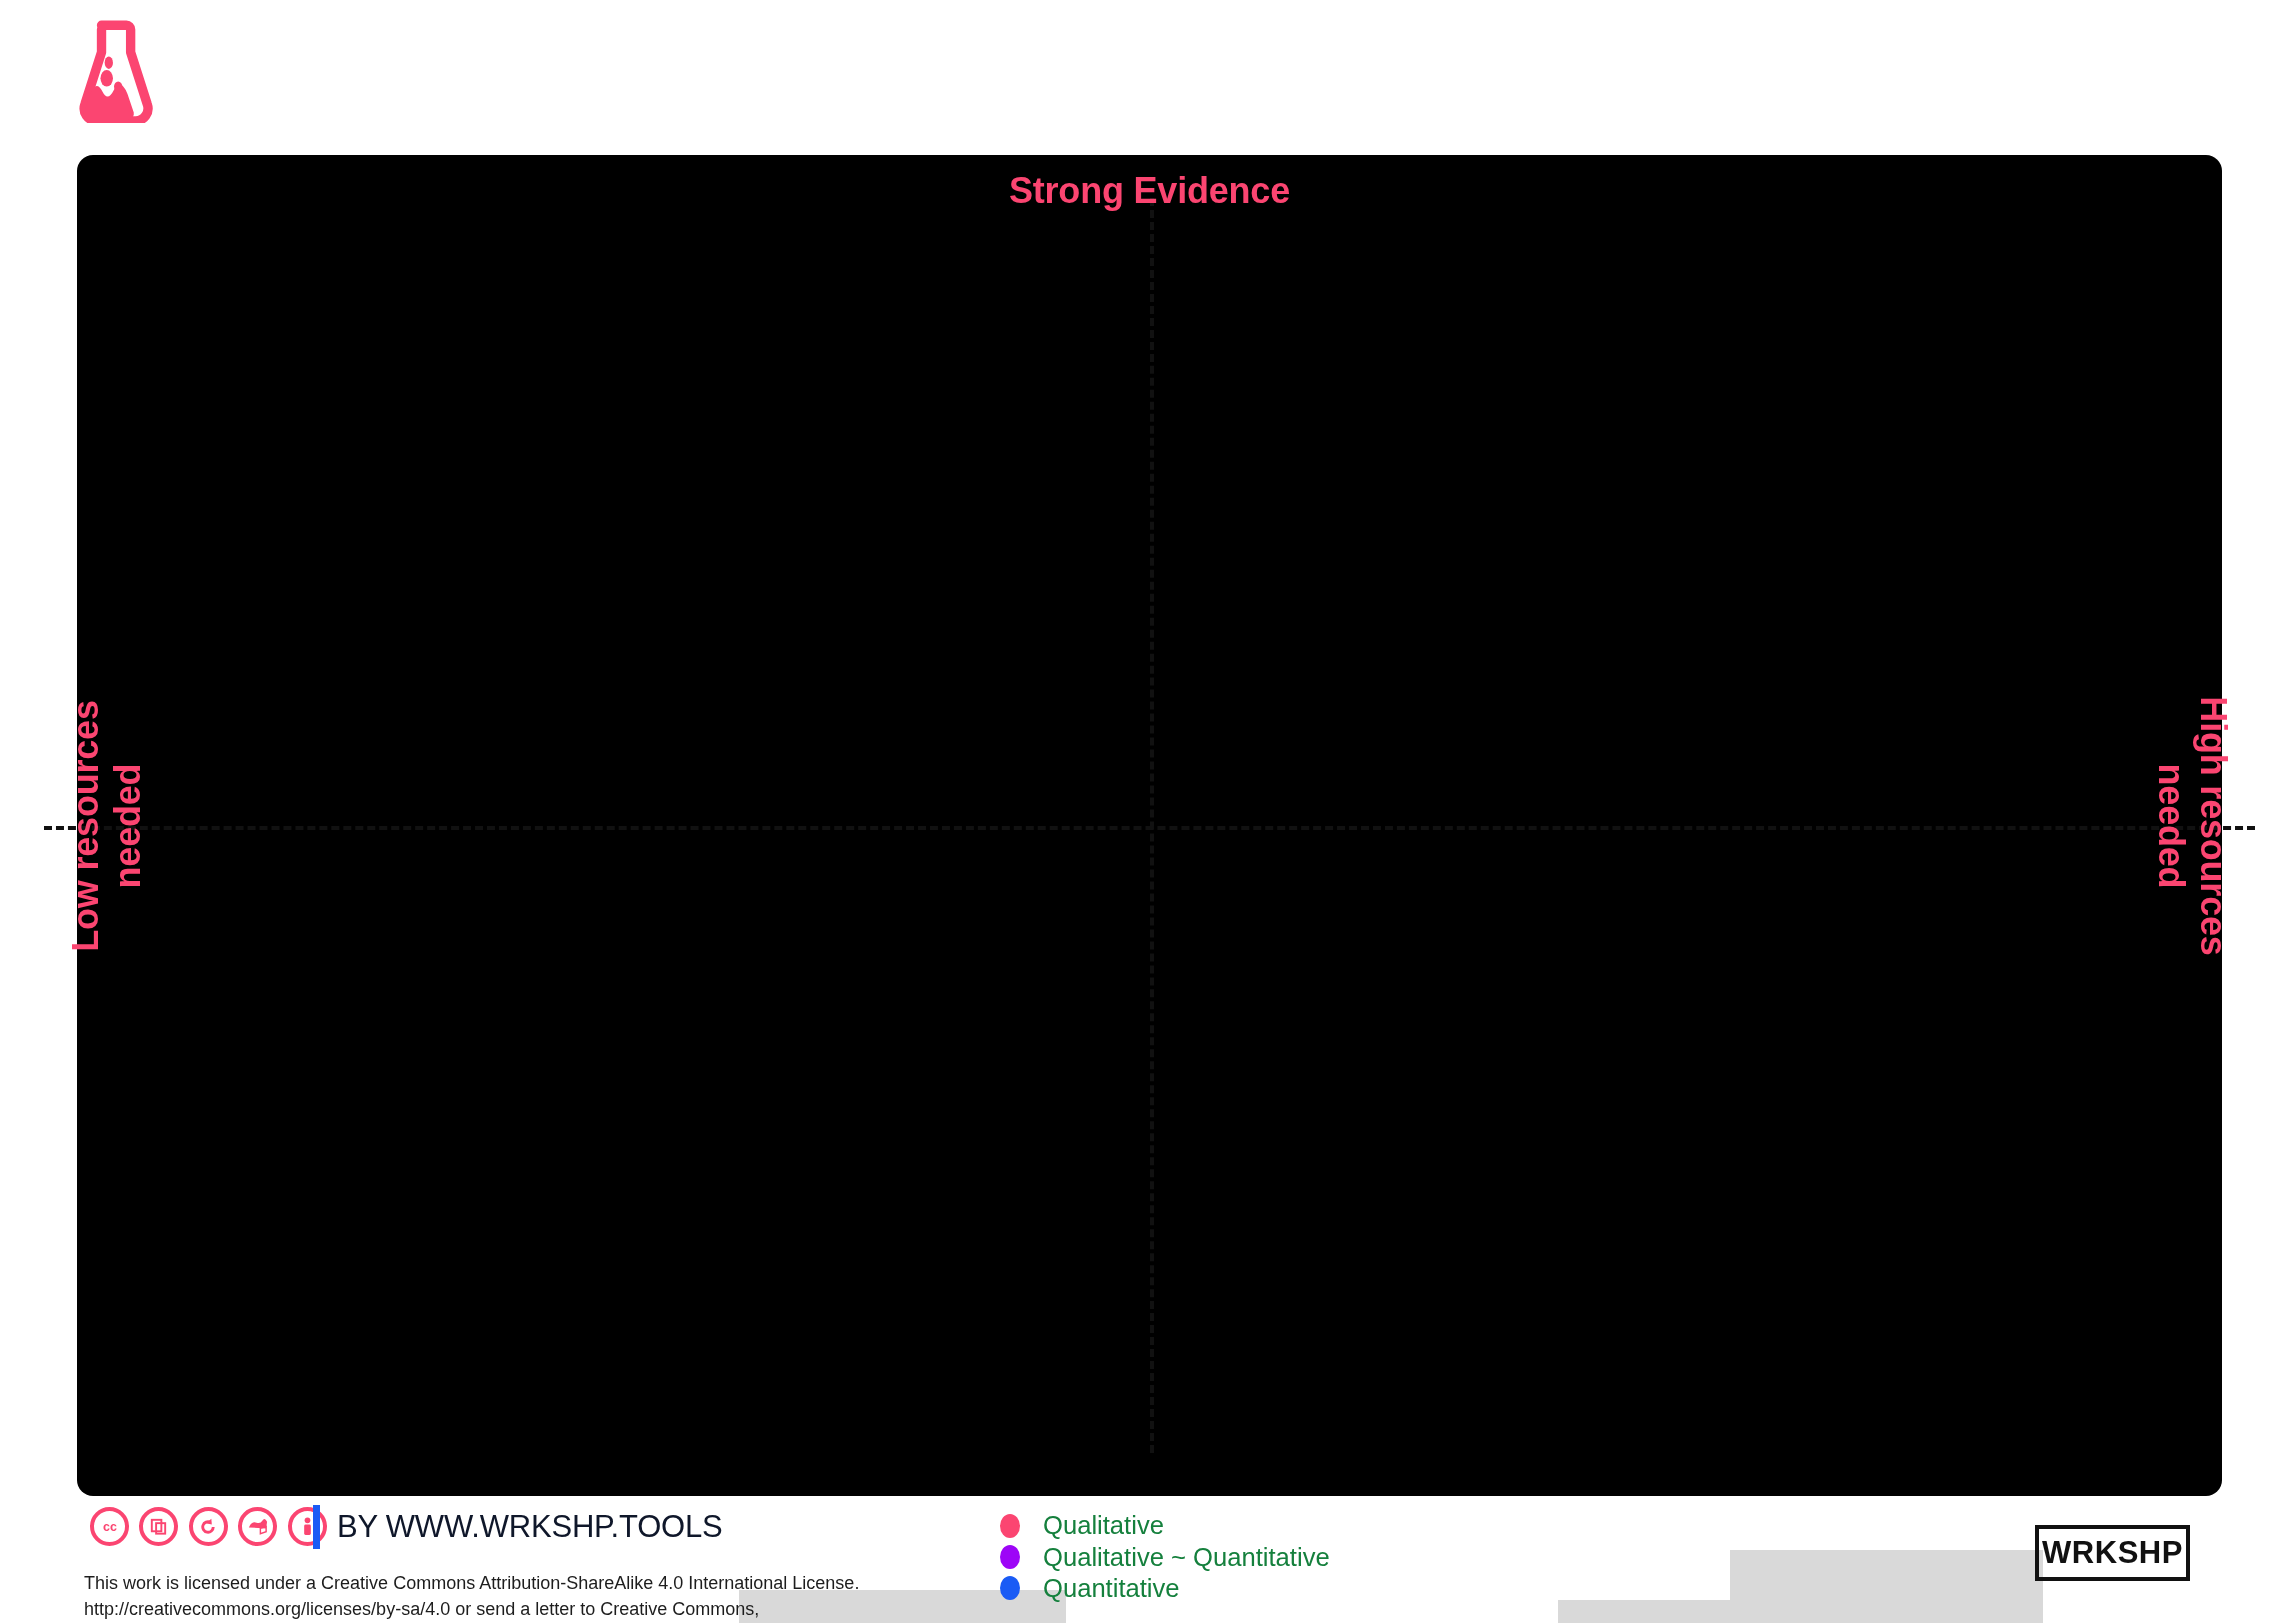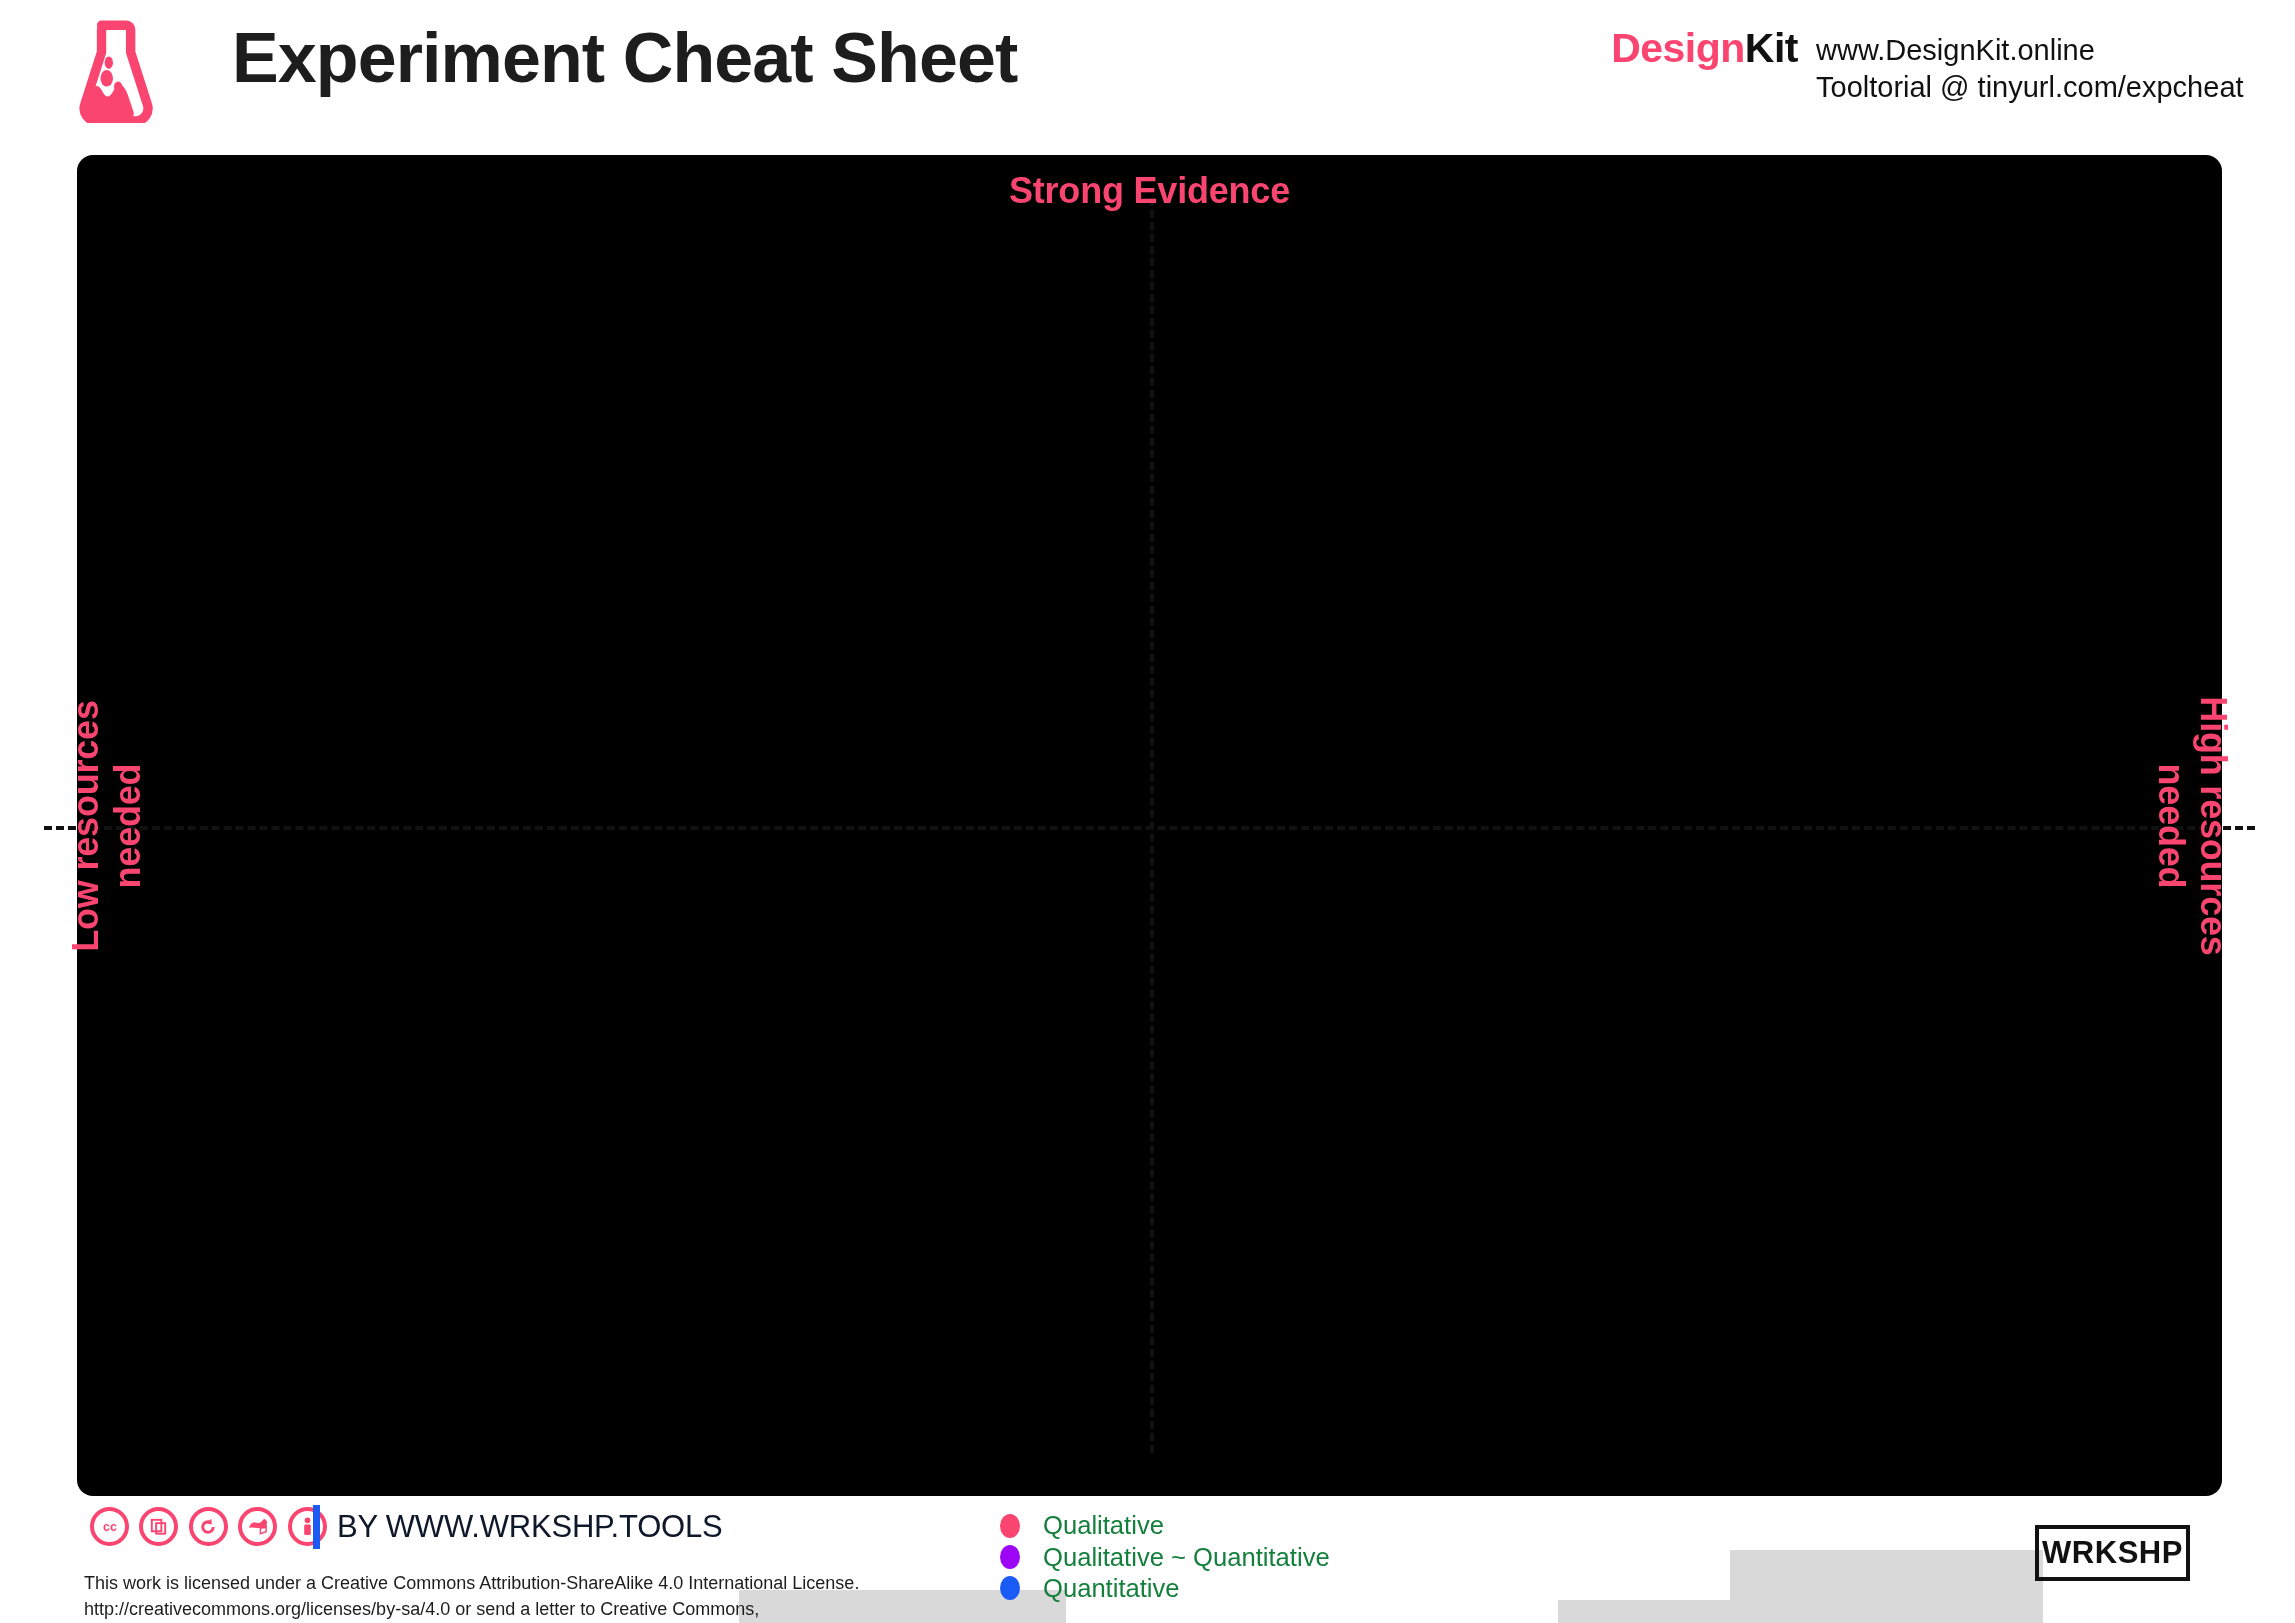--- a/index.html
+++ b/index.html
@@ -99,29 +99,21 @@
 <div id="header">
 
   <svg id="flask-icon" viewBox="0 0 100 100">
     <path d="M38 6 h24 a4 4 0 0 1 4 4 v22 l16 50 a12 12 0 0 1 -11 16 h-38 a12 12 0 0 1 -11 -16 l16 -50 v-22 a4 4 0 0 1 4 -4 z" fill="none" stroke="#FB4571" stroke-width="9" stroke-linejoin="round"></path>
     <path d="M27 72 q6 -14 12 -2 q5 10 11 -2 q6 -12 13 4 l6 18 a6 6 0 0 1 -5 7 h-38 a6 6 0 0 1 -5 -7 z" fill="#FB4571"></path>
     <ellipse cx="45" cy="42" rx="4" ry="6" fill="#FB4571"></ellipse>
     <ellipse cx="43" cy="57" rx="6" ry="8" fill="#FB4571"></ellipse>
     <ellipse cx="54" cy="65" rx="4" ry="5" fill="#FB4571"></ellipse>
   </svg>
 
-  <div id="page-title">Experiment Cheat Sheet</div>
-
-  <div id="brand-block">
-    <div id="brand-logo">
-      <span class="design">Design</span><span class="kit">Kit</span>
-    </div>
-    <div id="brand-links">www.DesignKit.online
-Tooltorial @ tinyurl.com/expcheat</div>
-  </div>
+
 </div>
 
 <div id="chart-panel">
   <div id="v-axis"></div>
   <div id="h-axis"></div>
 
   <div class="axis-label" id="label-strong">Strong Evidence</div>
   <div class="axis-label" id="label-low">Low resources needed</div>
   <div class="axis-label" id="label-high">High resources needed</div>
 

